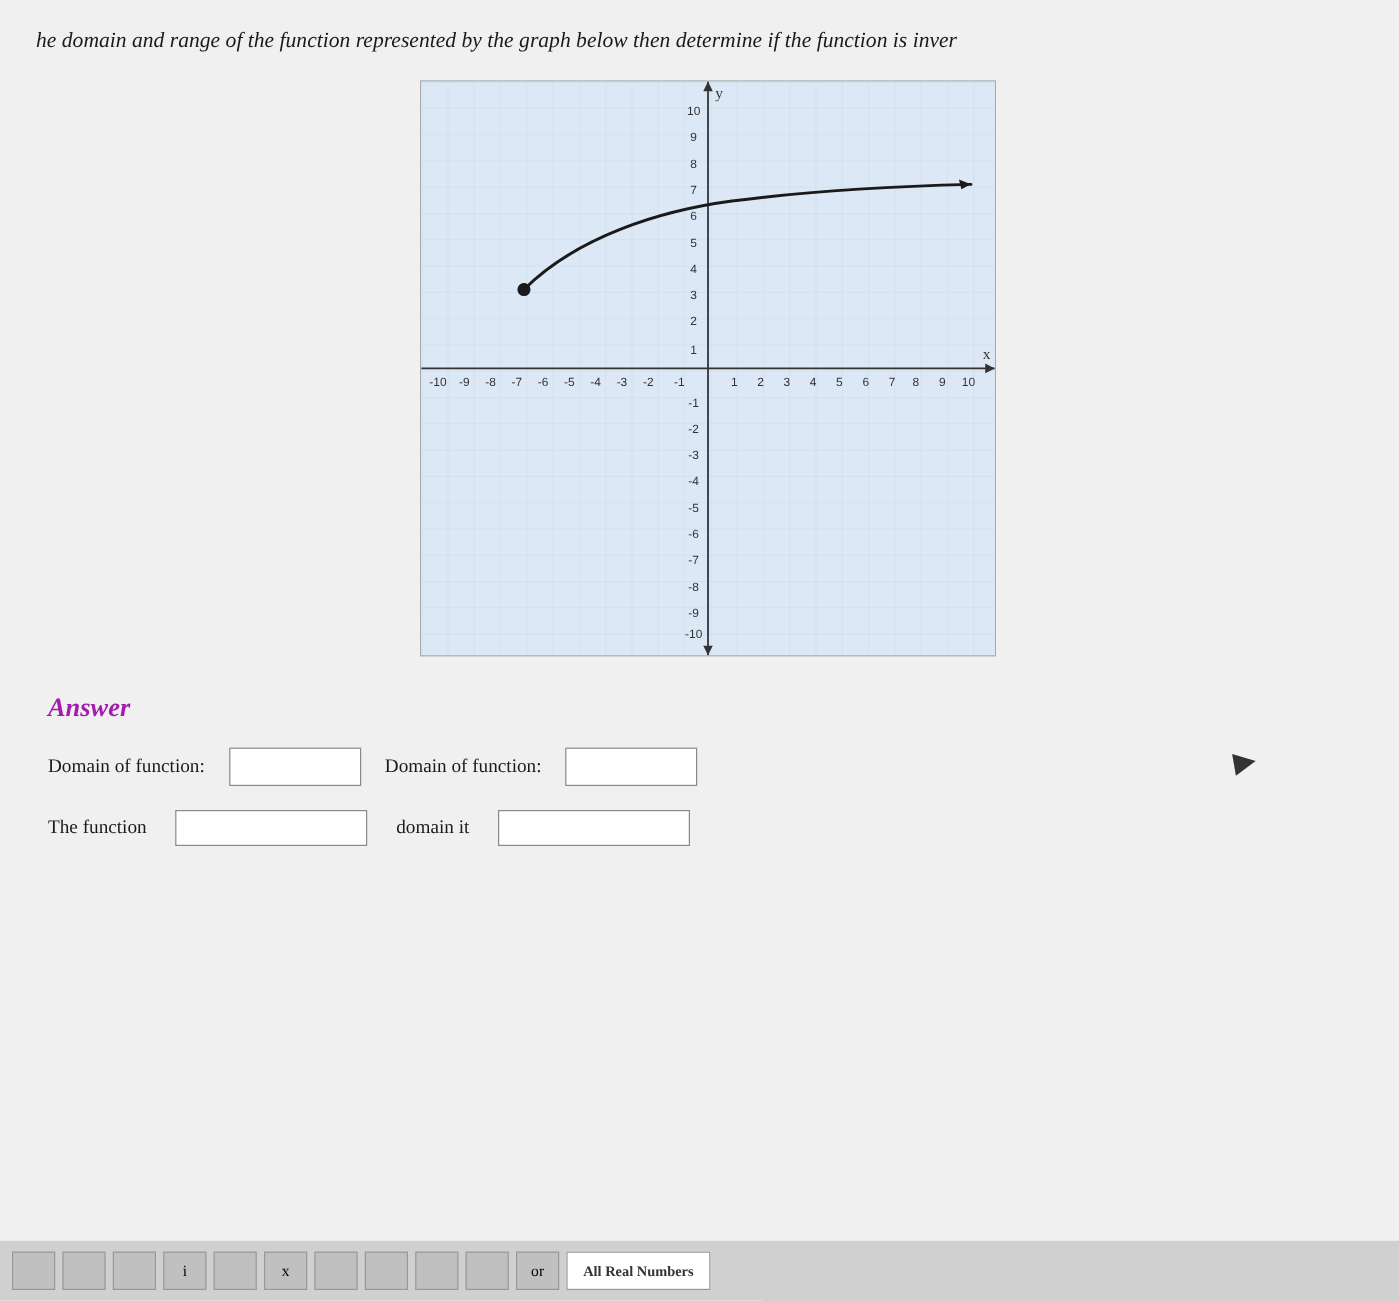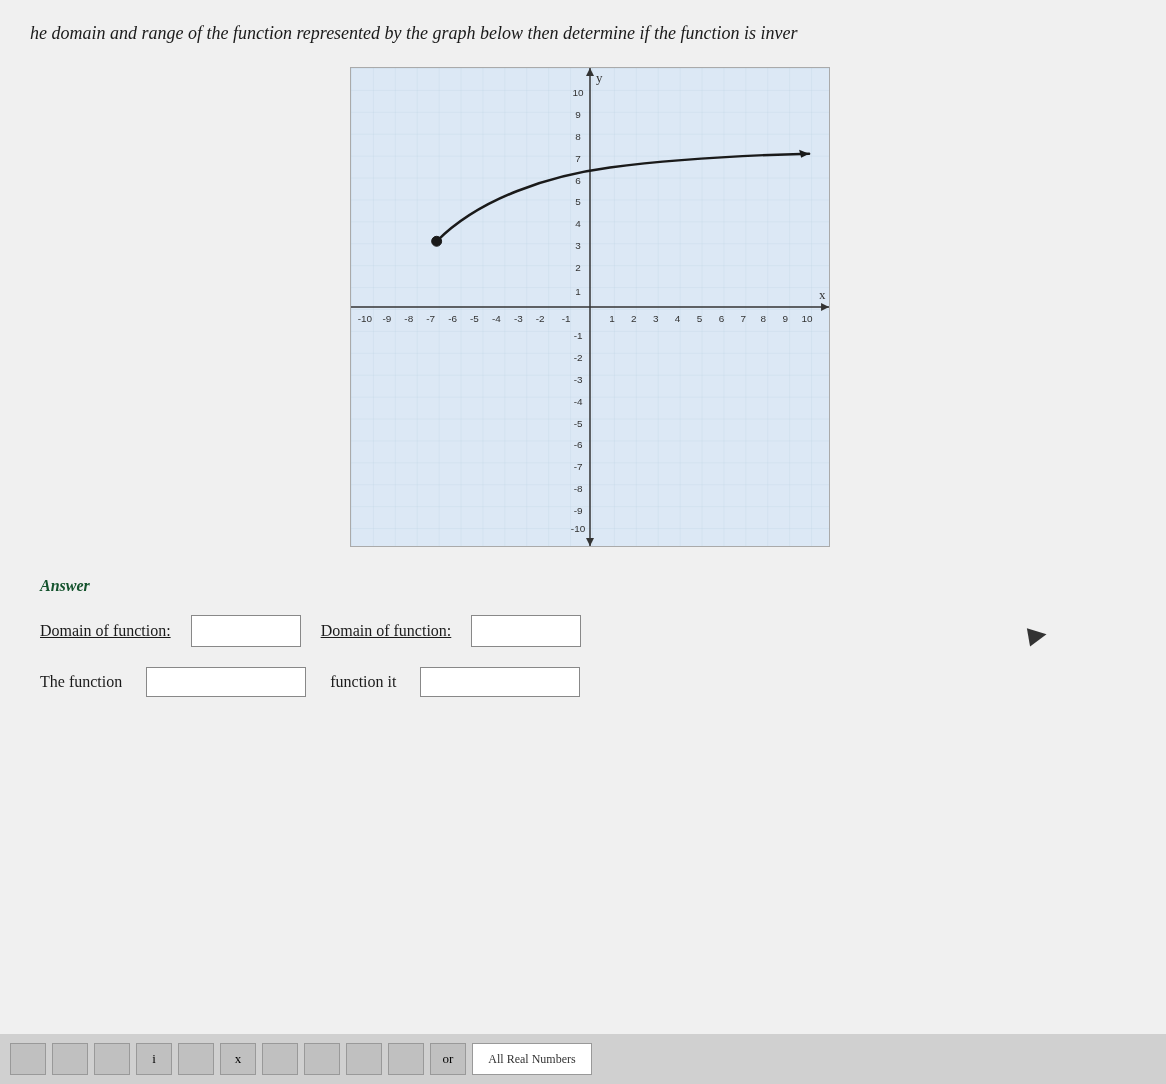--- a/index.html
+++ b/index.html
@@ -39,38 +39,37 @@
     }
     svg.graph-svg {
       width: 100%;
       height: 100%;
     }
     .answer-section {
       margin-top: 20px;
       padding: 0 10px;
     }
     .answer-label {
-      font-size: 16px;
+      font-size: 22px;
       font-weight: bold;
-      color: #14532d;
+      color: #a21caf;
       margin-bottom: 20px;
       font-style: italic;
     }
     .domain-range-row {
       display: flex;
       align-items: center;
       gap: 20px;
       margin-bottom: 20px;
       font-size: 16px;
       color: #1a1a1a;
     }
     .domain-range-row label {
       font-size: 16px;
       color: #1a1a1a;
-      text-decoration: underline;
     }
     .input-box {
       border: 1px solid #888;
       background: white;
       width: 110px;
       height: 32px;
       display: inline-block;
     }
     .function-row {
       display: flex;
@@ -133,20 +132,21 @@
       width: 120px;
       height: 32px;
       background: white;
       border: 1px solid #999;
       display: flex;
       align-items: center;
       justify-content: center;
       font-size: 12px;
       cursor: pointer;
       color: #333;
+      font-weight: bold;
     }
     .cursor-arrow {
       position: absolute;
       right: 120px;
       top: 620px;
       font-size: 24px;
       color: #333;
       transform: rotate(-10deg);
     }
   </style>
@@ -246,21 +246,21 @@
       <div class="input-box"></div>
     </div>
 
     <div class="function-row">
       <span>The function</span>
       <select class="function-dropdown">
         <option value=""></option>
         <option value="is_invertible">is invertible</option>
         <option value="is_not_invertible">is not invertible</option>
       </select>
-      <span class="because-it-text">function it</span>
+      <span class="because-it-text">domain it</span>
       <select class="because-dropdown">
         <option value=""></option>
         <option value="passes">passes the horizontal line test</option>
         <option value="fails">fails the horizontal line test</option>
       </select>
     </div>
   </div>
 
   <div class="cursor-arrow">▶</div>
 

